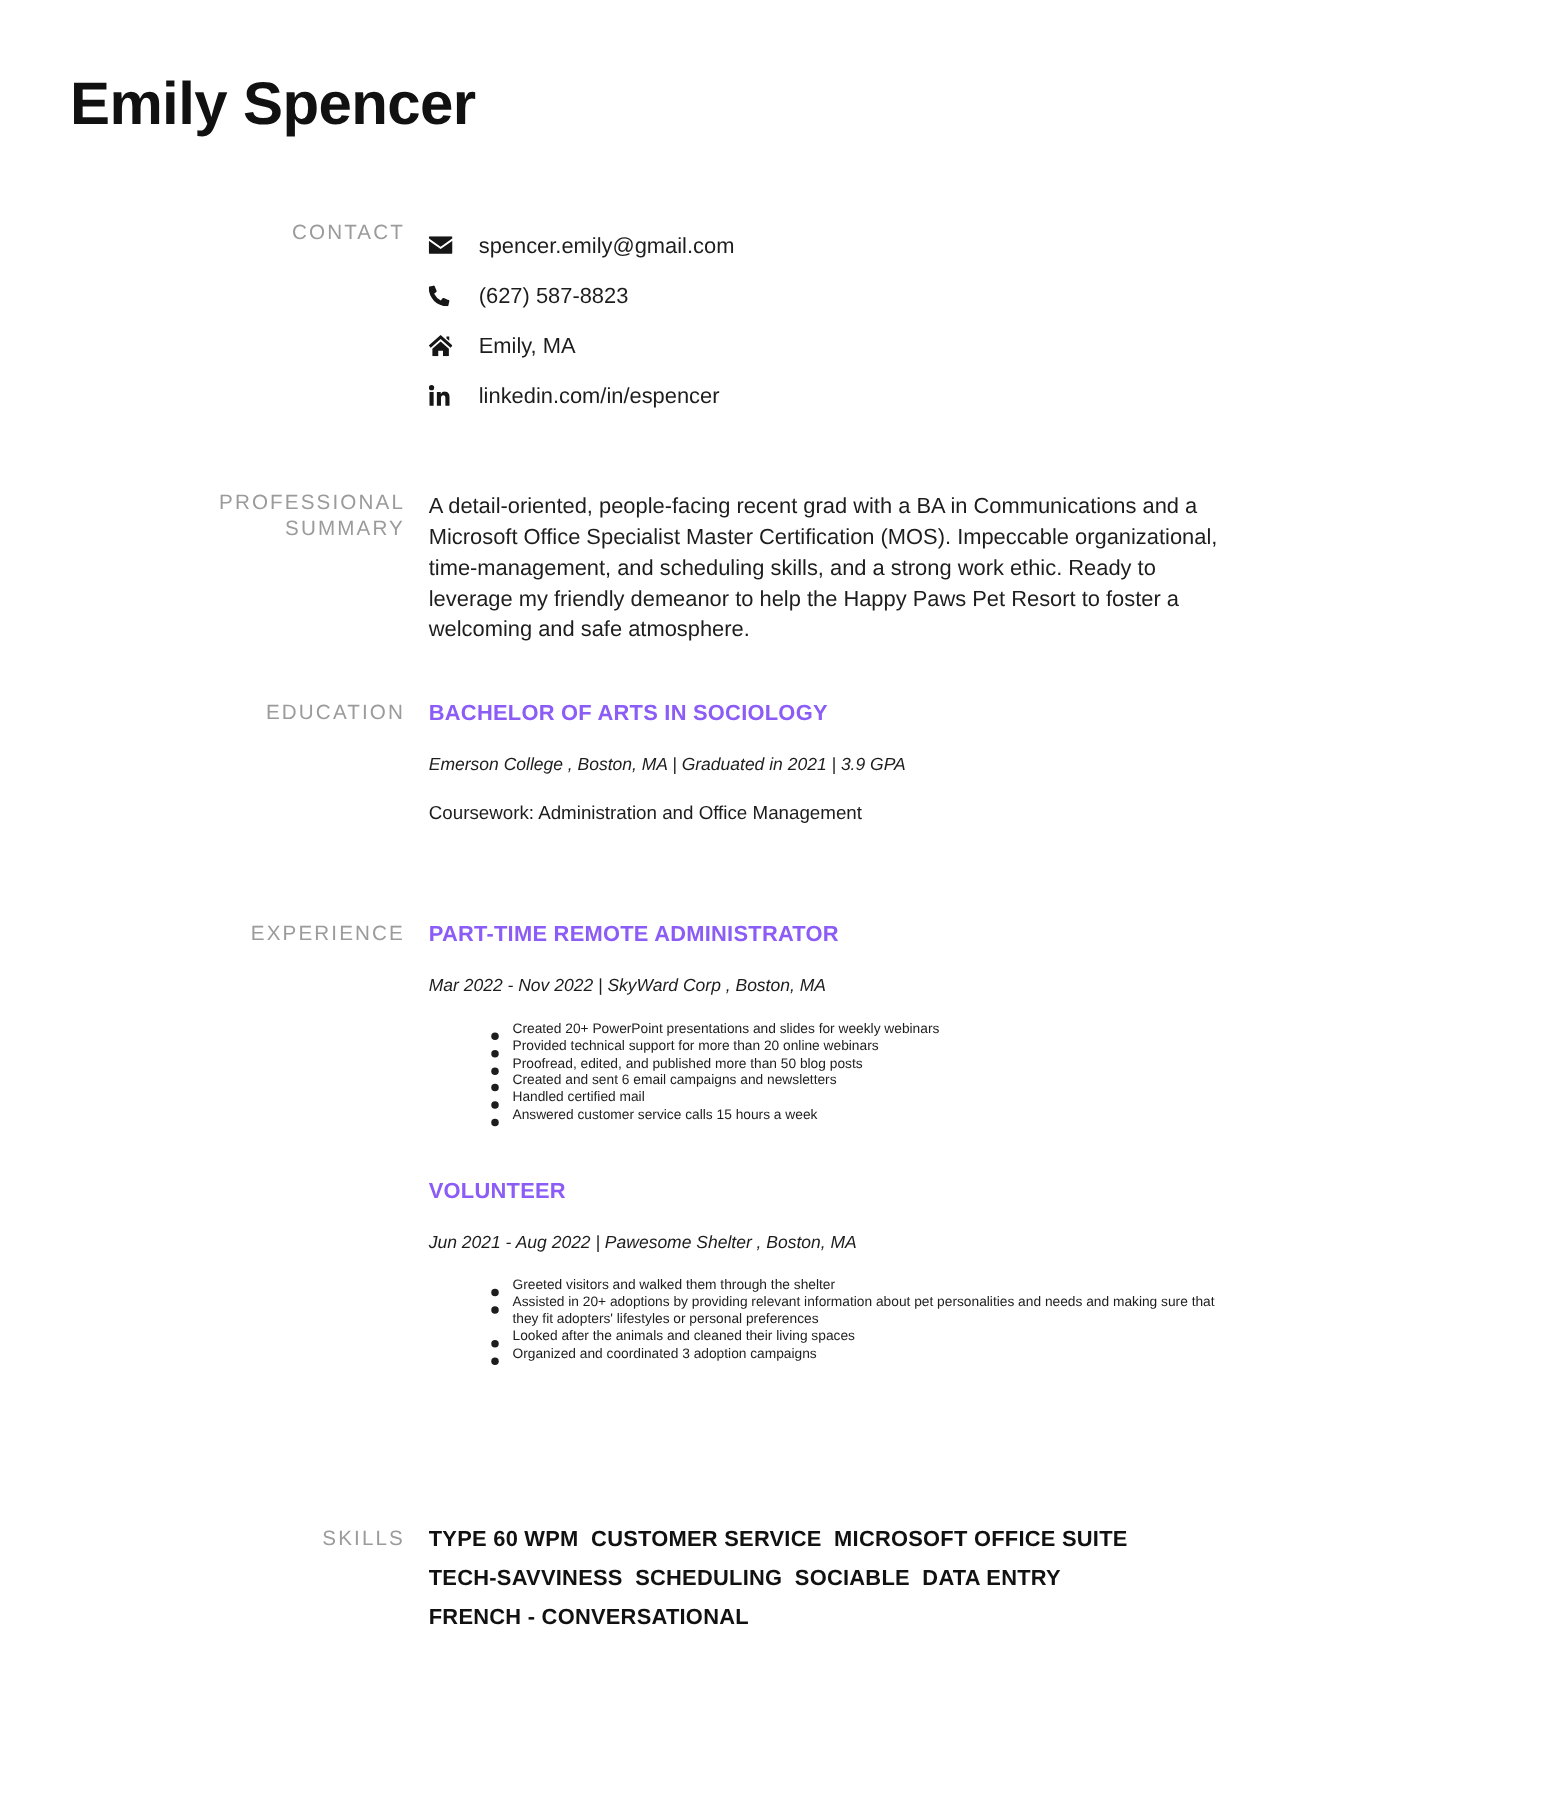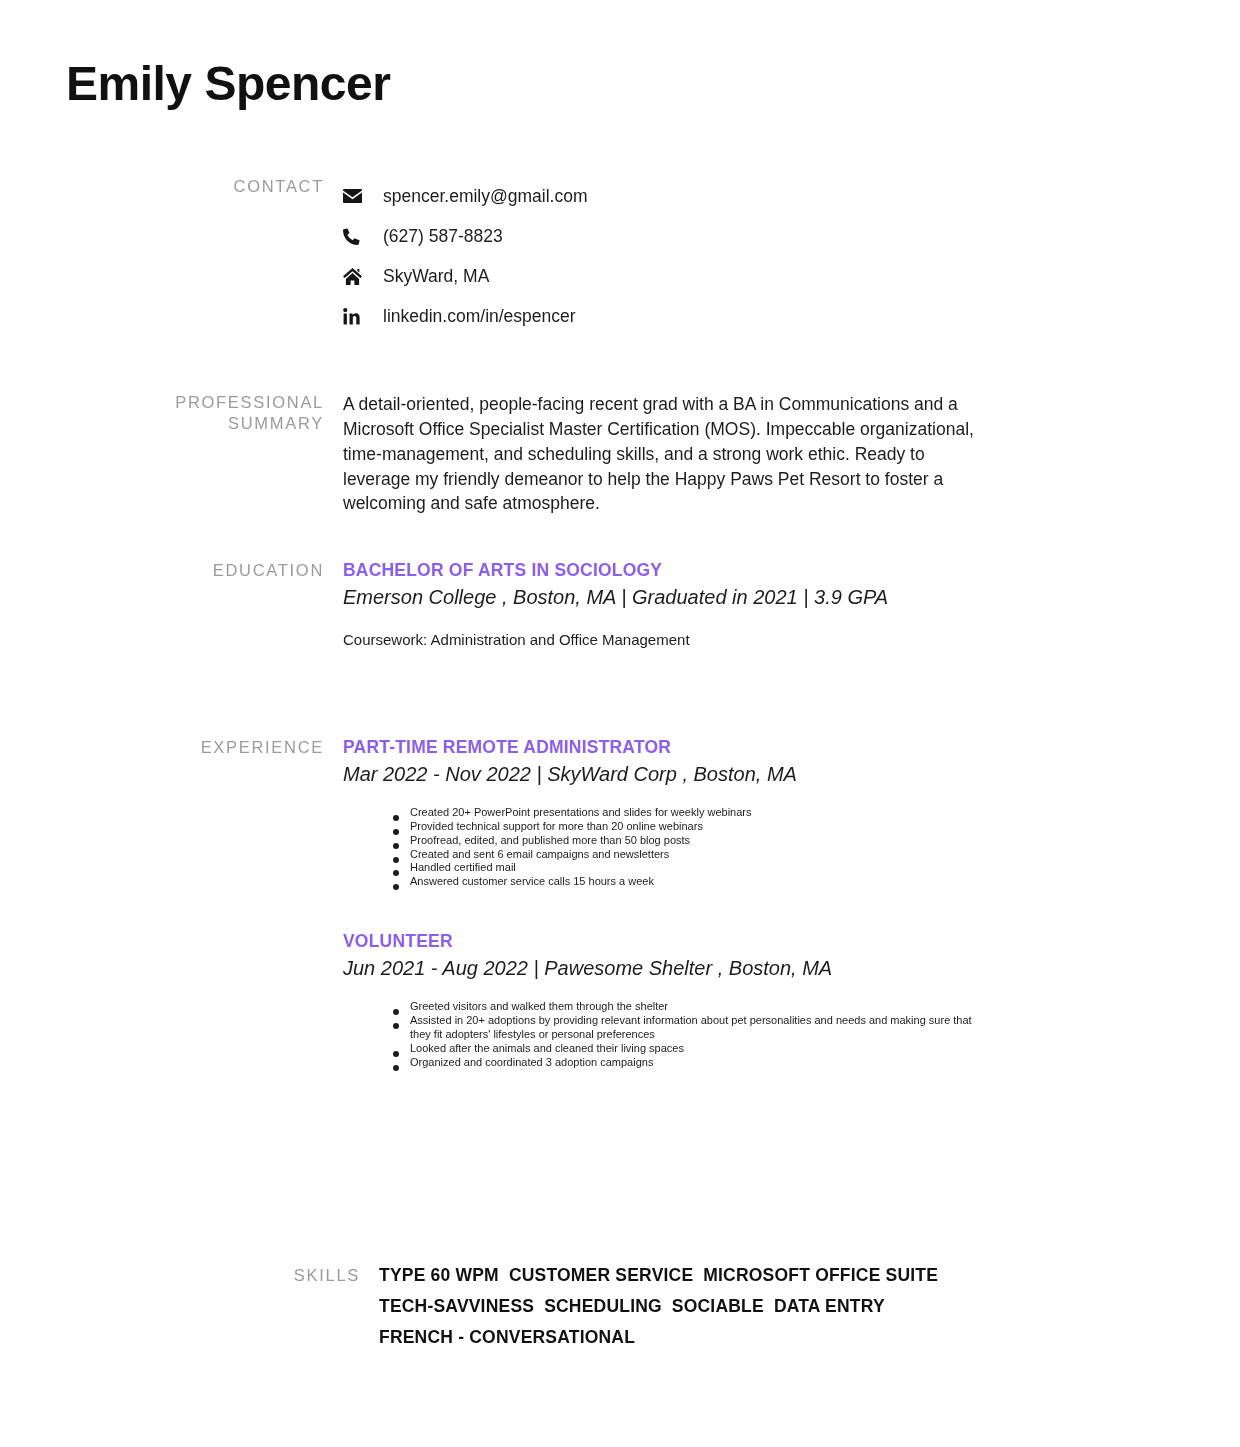--- a/index.html
+++ b/index.html
@@ -19,21 +19,21 @@
     width: 1240px;
     height: 1447px;
     box-sizing: border-box;
     padding: 0;
     overflow: hidden;
   }
 
   
   .name {
     position: absolute;
-    left: 66px;
+    left: 56px;
     top: 58px;
     font-size: 48px;
     font-weight: 700;
     letter-spacing: -0.5px;
     color: #111111;
     line-height: 1.1;
     white-space: nowrap;
   }
 
   
@@ -98,25 +98,25 @@
   
   .entry-title {
     font-size: 17.5px;
     font-weight: 700;
     letter-spacing: 0.2px;
     color: #8b5cf6;
     text-transform: uppercase;
     line-height: 1.2;
   }
   .entry-meta {
-    font-size: 20px;
+    font-size: 14px;
     font-style: italic;
     color: #1d1d1d;
     line-height: 1.2;
-    margin-top: 4px;
+    margin-top: 22px;
   }
   .entry-note {
     font-size: 15px;
     color: #1d1d1d;
     line-height: 1.2;
     margin-top: 22px;
   }
   .bullets {
     margin: 20px 0 0 0;
     padding: 0 0 0 50px;
@@ -194,21 +194,21 @@
       </div>
 
       <div class="contact-row">
         <span class="contact-icon">
           <svg width="19" height="17" viewBox="0 0 19 17" fill="currentColor" aria-hidden="true">
             <path d="M9.5 0 L0 8.3 L1.6 10.1 L9.5 3.2 L17.4 10.1 L19 8.3 Z"></path>
             <path d="M9.5 5.1 L2.9 10.9 L2.9 16.4 A0.6 0.6 0 0 0 3.5 17 L7.6 17 L7.6 12.6 L11.4 12.6 L11.4 17 L15.5 17 A0.6 0.6 0 0 0 16.1 16.4 L16.1 10.9 Z"></path>
             <path d="M14.2 1.1 L16.4 1.1 L16.4 4.6 L14.2 2.8 Z"></path>
           </svg>
         </span>
-        <span class="contact-text">SkyWard, MA</span>
+        <span class="contact-text">Emily, MA</span>
       </div>
 
       <div class="contact-row">
         <span class="contact-icon">
           <svg width="17" height="17" viewBox="0 0 17 17" fill="currentColor" aria-hidden="true">
             <rect x="0.6" y="5.6" width="3.3" height="11.0" rx="0.3"></rect>
             <circle cx="2.25" cy="2.1" r="2.1"></circle>
             <path d="M6.5 5.6 L9.6 5.6 L9.6 7.1 A3.7 3.7 0 0 1 12.9 5.3 C15.5 5.3 16.6 6.9 16.6 9.6 L16.6 16.6 L13.3 16.6 L13.3 10.3 C13.3 8.9 12.8 8.1 11.6 8.1 C10.4 8.1 9.8 8.9 9.8 10.3 L9.8 16.6 L6.5 16.6 Z"></path>
           </svg>
         </span>
@@ -259,21 +259,21 @@
           <li>Greeted visitors and walked them through the shelter</li>
           <li>Assisted in 20+ adoptions by providing relevant information about pet personalities and needs and making sure that they fit adopters' lifestyles or personal preferences</li>
           <li>Looked after the animals and cleaned their living spaces</li>
           <li>Organized and coordinated 3 adoption campaigns</li>
         </ul>
       </div>
 
     </div>
   </div>
 
-  <div class="section" style="top:1265px;margin-left:36px;">
+  <div class="section" style="top:1221px;">
     <div class="label-col">SKILLS</div>
     <div class="content-col">
       <div class="skills-wrap">
         <span class="skill">TYPE 60 WPM</span>
         <span class="skill">CUSTOMER SERVICE</span>
         <span class="skill">MICROSOFT OFFICE SUITE</span>
         <span class="skill">TECH-SAVVINESS</span>
         <span class="skill">SCHEDULING</span>
         <span class="skill">SOCIABLE</span>
         <span class="skill">DATA ENTRY</span>

